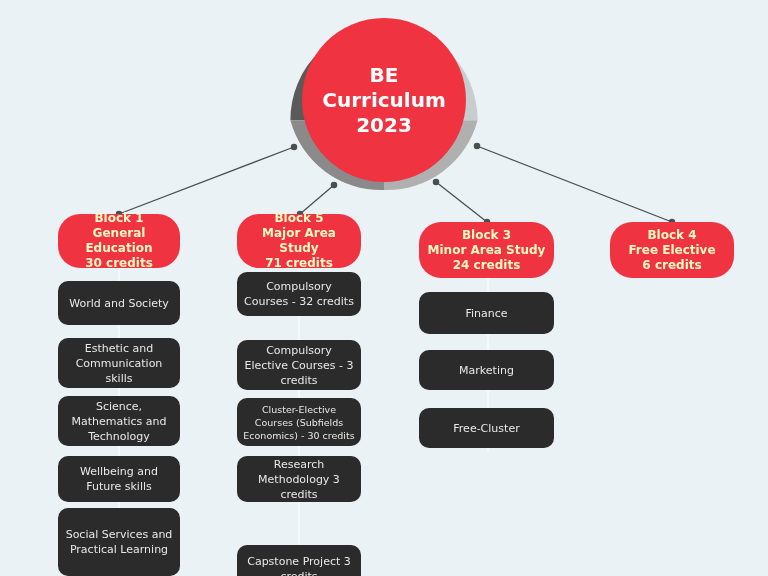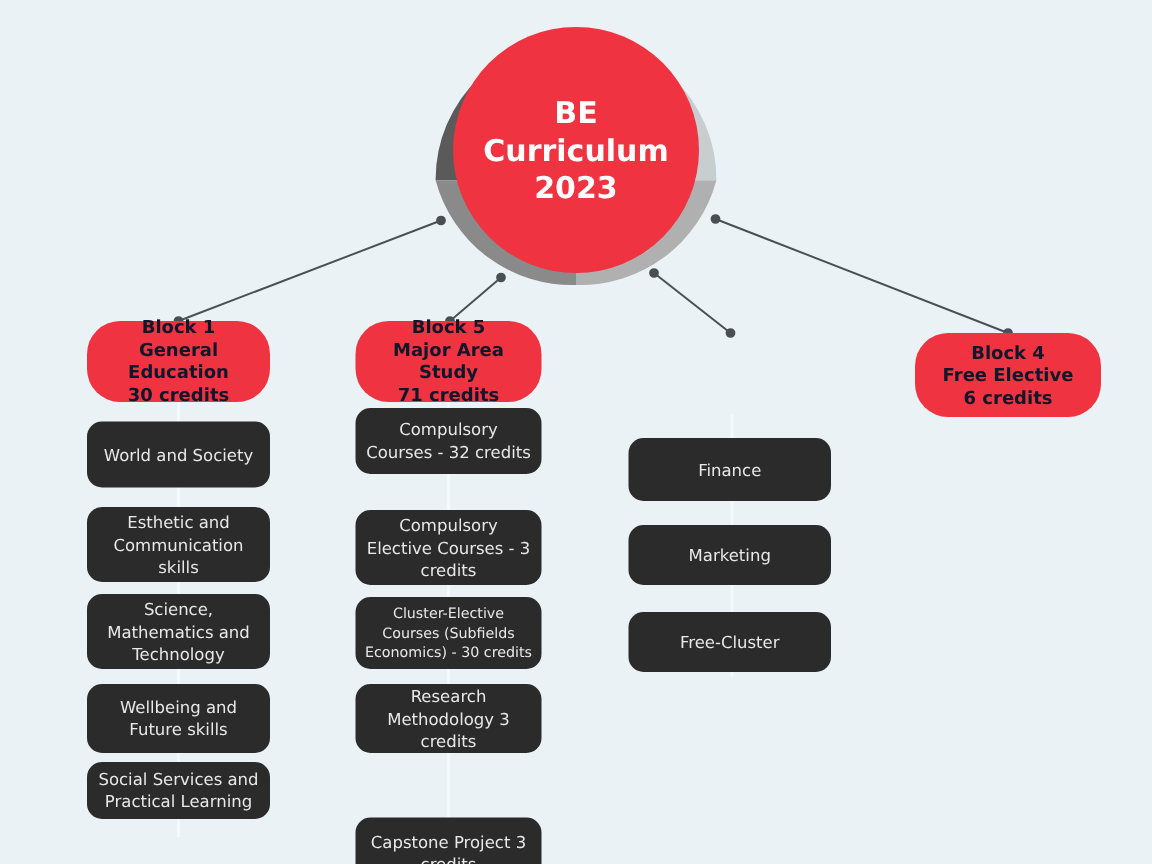--- a/index.html
+++ b/index.html
@@ -27,21 +27,21 @@
     font-size:20px;
     line-height:25px;
     text-align:center;
     letter-spacing:0px;
   }
 
   .node{
     position:absolute;
     background:#ef3341;
     border-radius:22px;
-    color:#0f172a;
+    color:#fef9c3;
     font-weight:bold;
     font-size:12px;
     line-height:15px;
     display:flex;align-items:center;justify-content:center;
     text-align:center;
     z-index:4;
     box-sizing:border-box;
     padding:4px 6px;
   }
 
@@ -116,35 +116,42 @@
     <div>
       <div>Block 1</div>
       <div>General Education</div>
       <div>30 credits</div>
     </div>
   </div>
   <div class="leaf" style="left:58px;top:281px;width:122px;height:44px;">World and Society</div>
   <div class="leaf" style="left:58px;top:396px;width:122px;height:50px;">Science, Mathematics and Technology</div>
   <div class="leaf" style="left:58px;top:338px;width:122px;height:50px;">Esthetic and Communication skills</div>
   <div class="leaf" style="left:58px;top:456px;width:122px;height:46px;">Wellbeing and Future skills</div>
-  <div class="leaf" style="left:58px;top:508px;width:122px;height:38px;">Social Services and Practical Learning</div>
+  <div class="leaf" style="left:58px;top:508px;width:122px;height:68px;">Social Services and Practical Learning</div>
 
   <div class="node" style="left:237px;top:214px;width:124px;height:54px;">
     <div>
       <div>Block 5</div>
       <div>Major Area Study</div>
       <div>71 credits</div>
     </div>
   </div>
   <div class="leaf" style="left:237px;top:272px;width:124px;height:44px;">Compulsory Courses - 32 credits</div>
   <div class="leaf" style="left:237px;top:340px;width:124px;height:50px;">Compulsory Elective Courses - 3 credits</div>
   <div class="leaf small" style="left:237px;top:398px;width:124px;height:48px;">Cluster-Elective Courses (Subfields Economics) - 30 credits</div>
   <div class="leaf" style="left:237px;top:456px;width:124px;height:46px;">Research Methodology 3 credits</div>
   <div class="leaf" style="left:237px;top:510px;width:124px;height:48px;margin-top:35px;">Capstone Project 3 credits</div>
 
+  <div class="node" style="left:419px;top:222px;width:135px;height:56px;">
+    <div>
+      <div>Block 3</div>
+      <div>Minor Area Study</div>
+      <div>24 credits</div>
+    </div>
+  </div>
   <div class="leaf" style="left:419px;top:350px;width:135px;height:40px;">Marketing</div>
   <div class="leaf" style="left:419px;top:292px;width:135px;height:42px;">Finance</div>
   <div class="leaf" style="left:419px;top:408px;width:135px;height:40px;">Free-Cluster</div>
 
   <div class="node" style="left:610px;top:222px;width:124px;height:56px;">
     <div>
       <div>Block 4</div>
       <div>Free Elective</div>
       <div>6 credits</div>
     </div>

